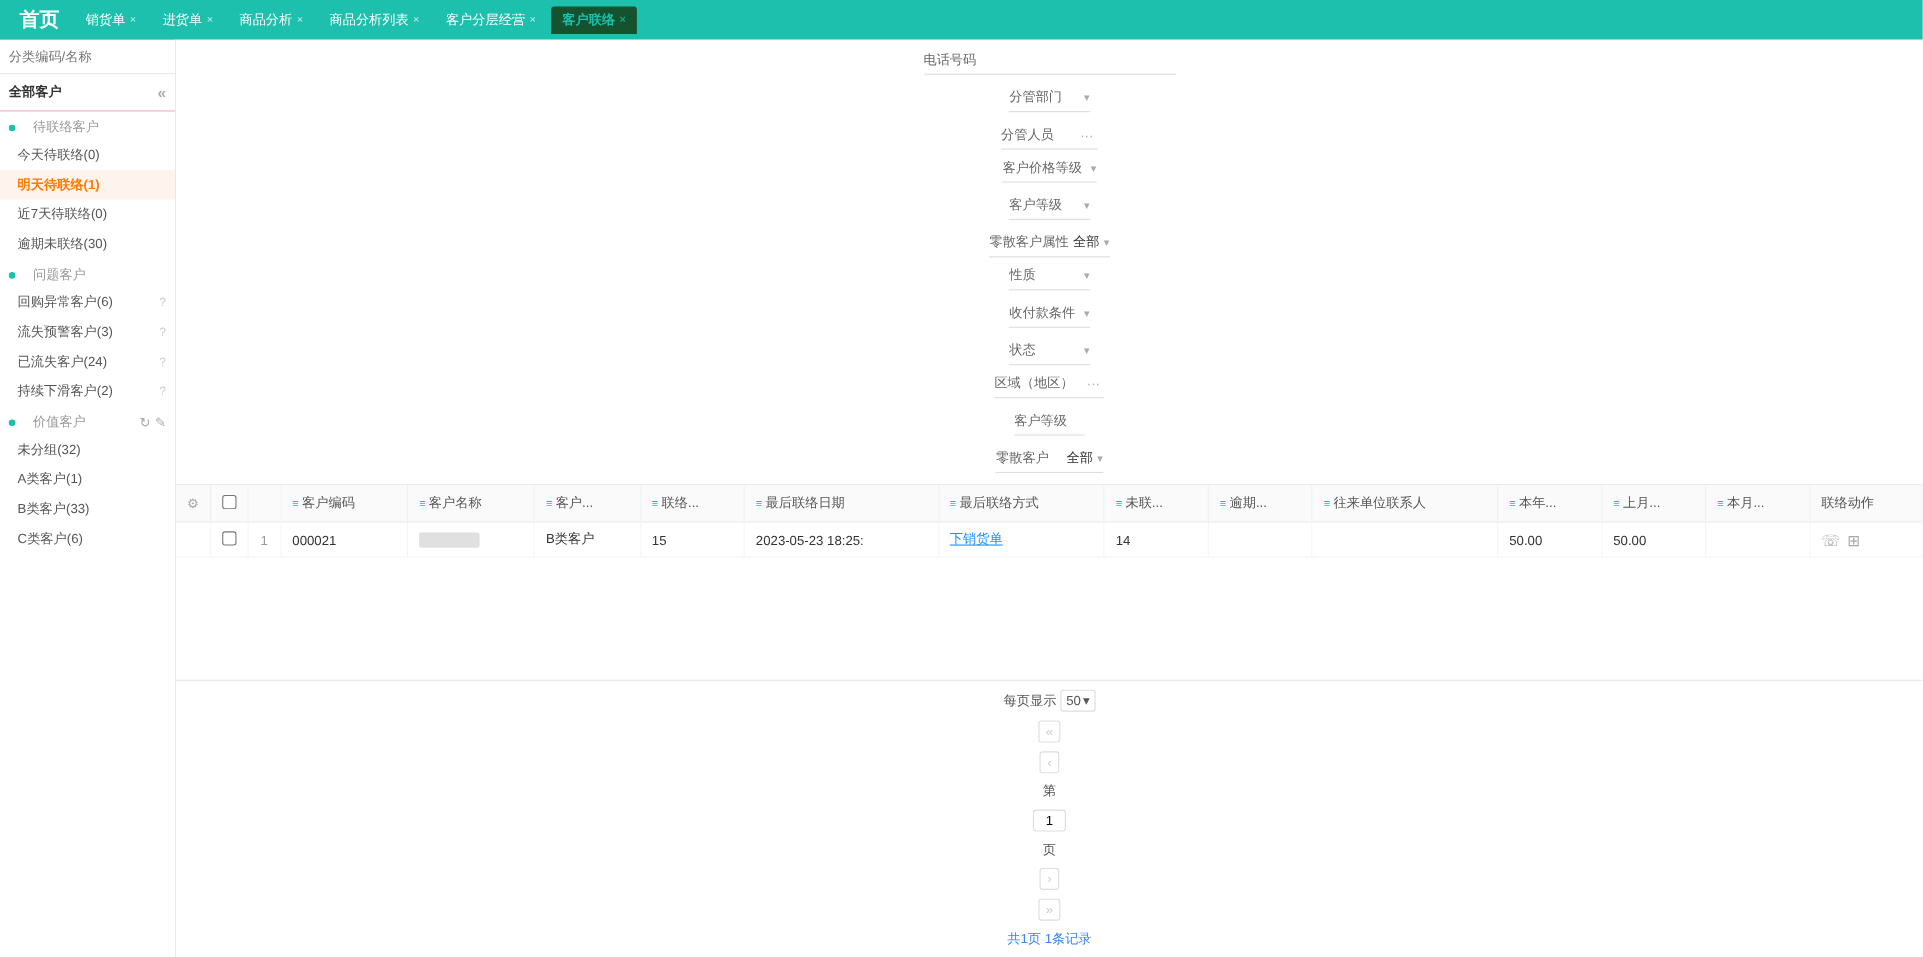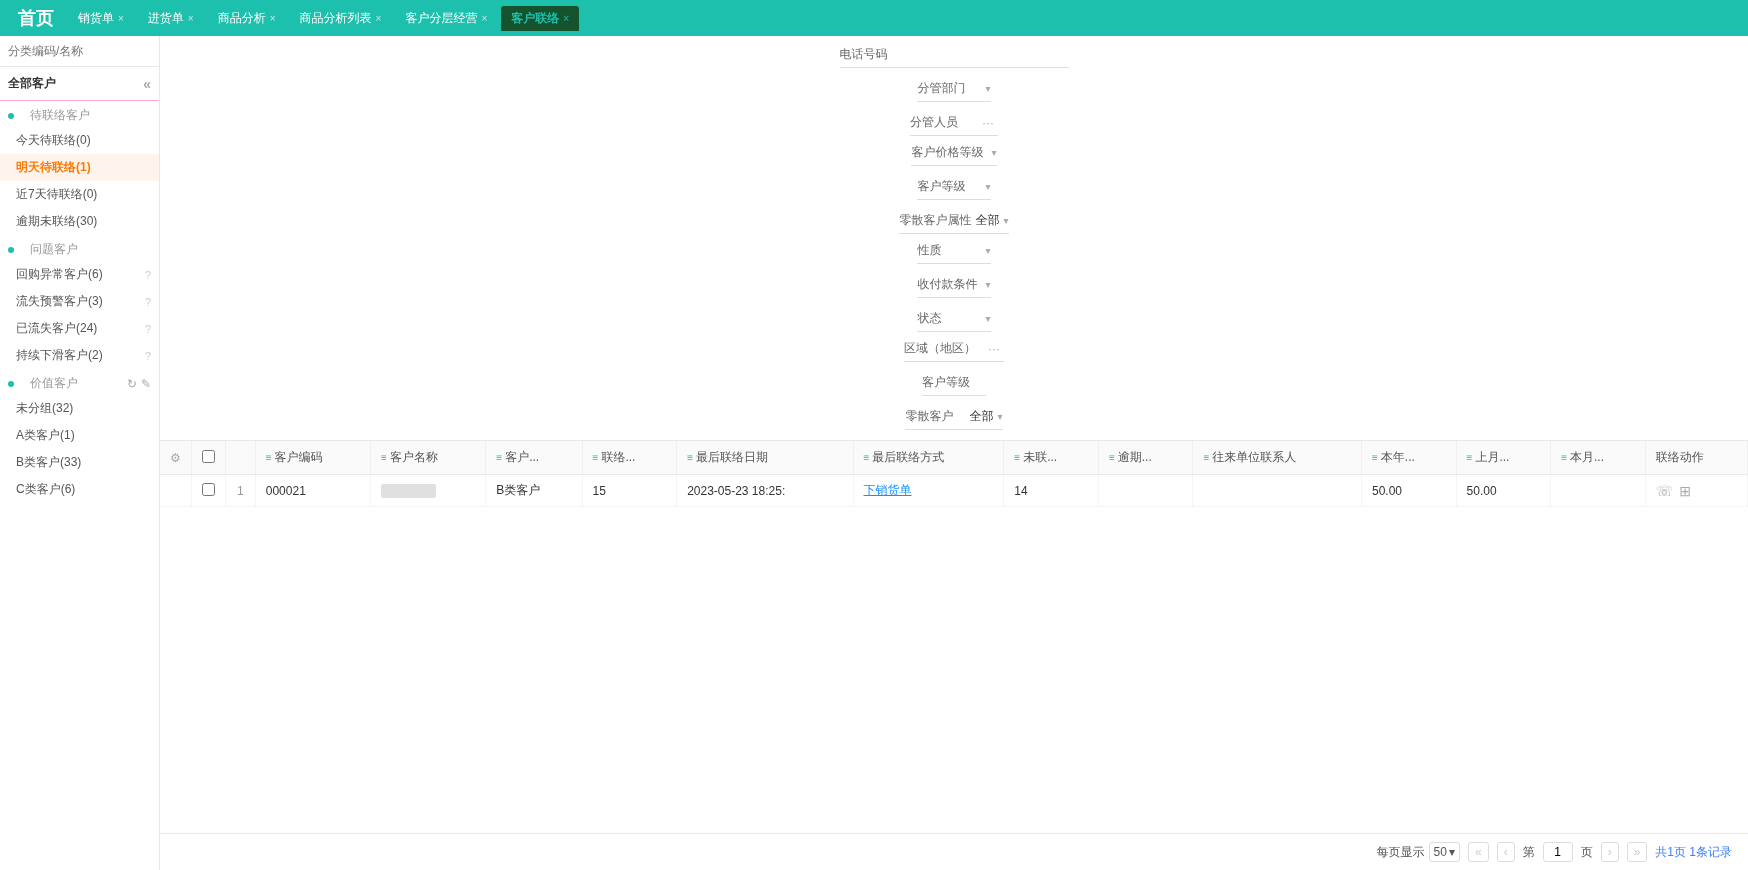--- a/index.html
+++ b/index.html
@@ -274,20 +274,21 @@
     .pagination {
       display: flex;
       align-items: center;
       justify-content: flex-end;
       padding: 8px 16px;
       background: #fff;
       border-top: 1px solid #e8e8e8;
       gap: 8px;
       font-size: 12px;
       color: #555;
+      flex-direction: column;
     }
     .page-size-select {
       display: flex;
       align-items: center;
       gap: 4px;
     }
     .page-size-box {
       border: 1px solid #ddd;
       border-radius: 3px;
       padding: 2px 4px;

